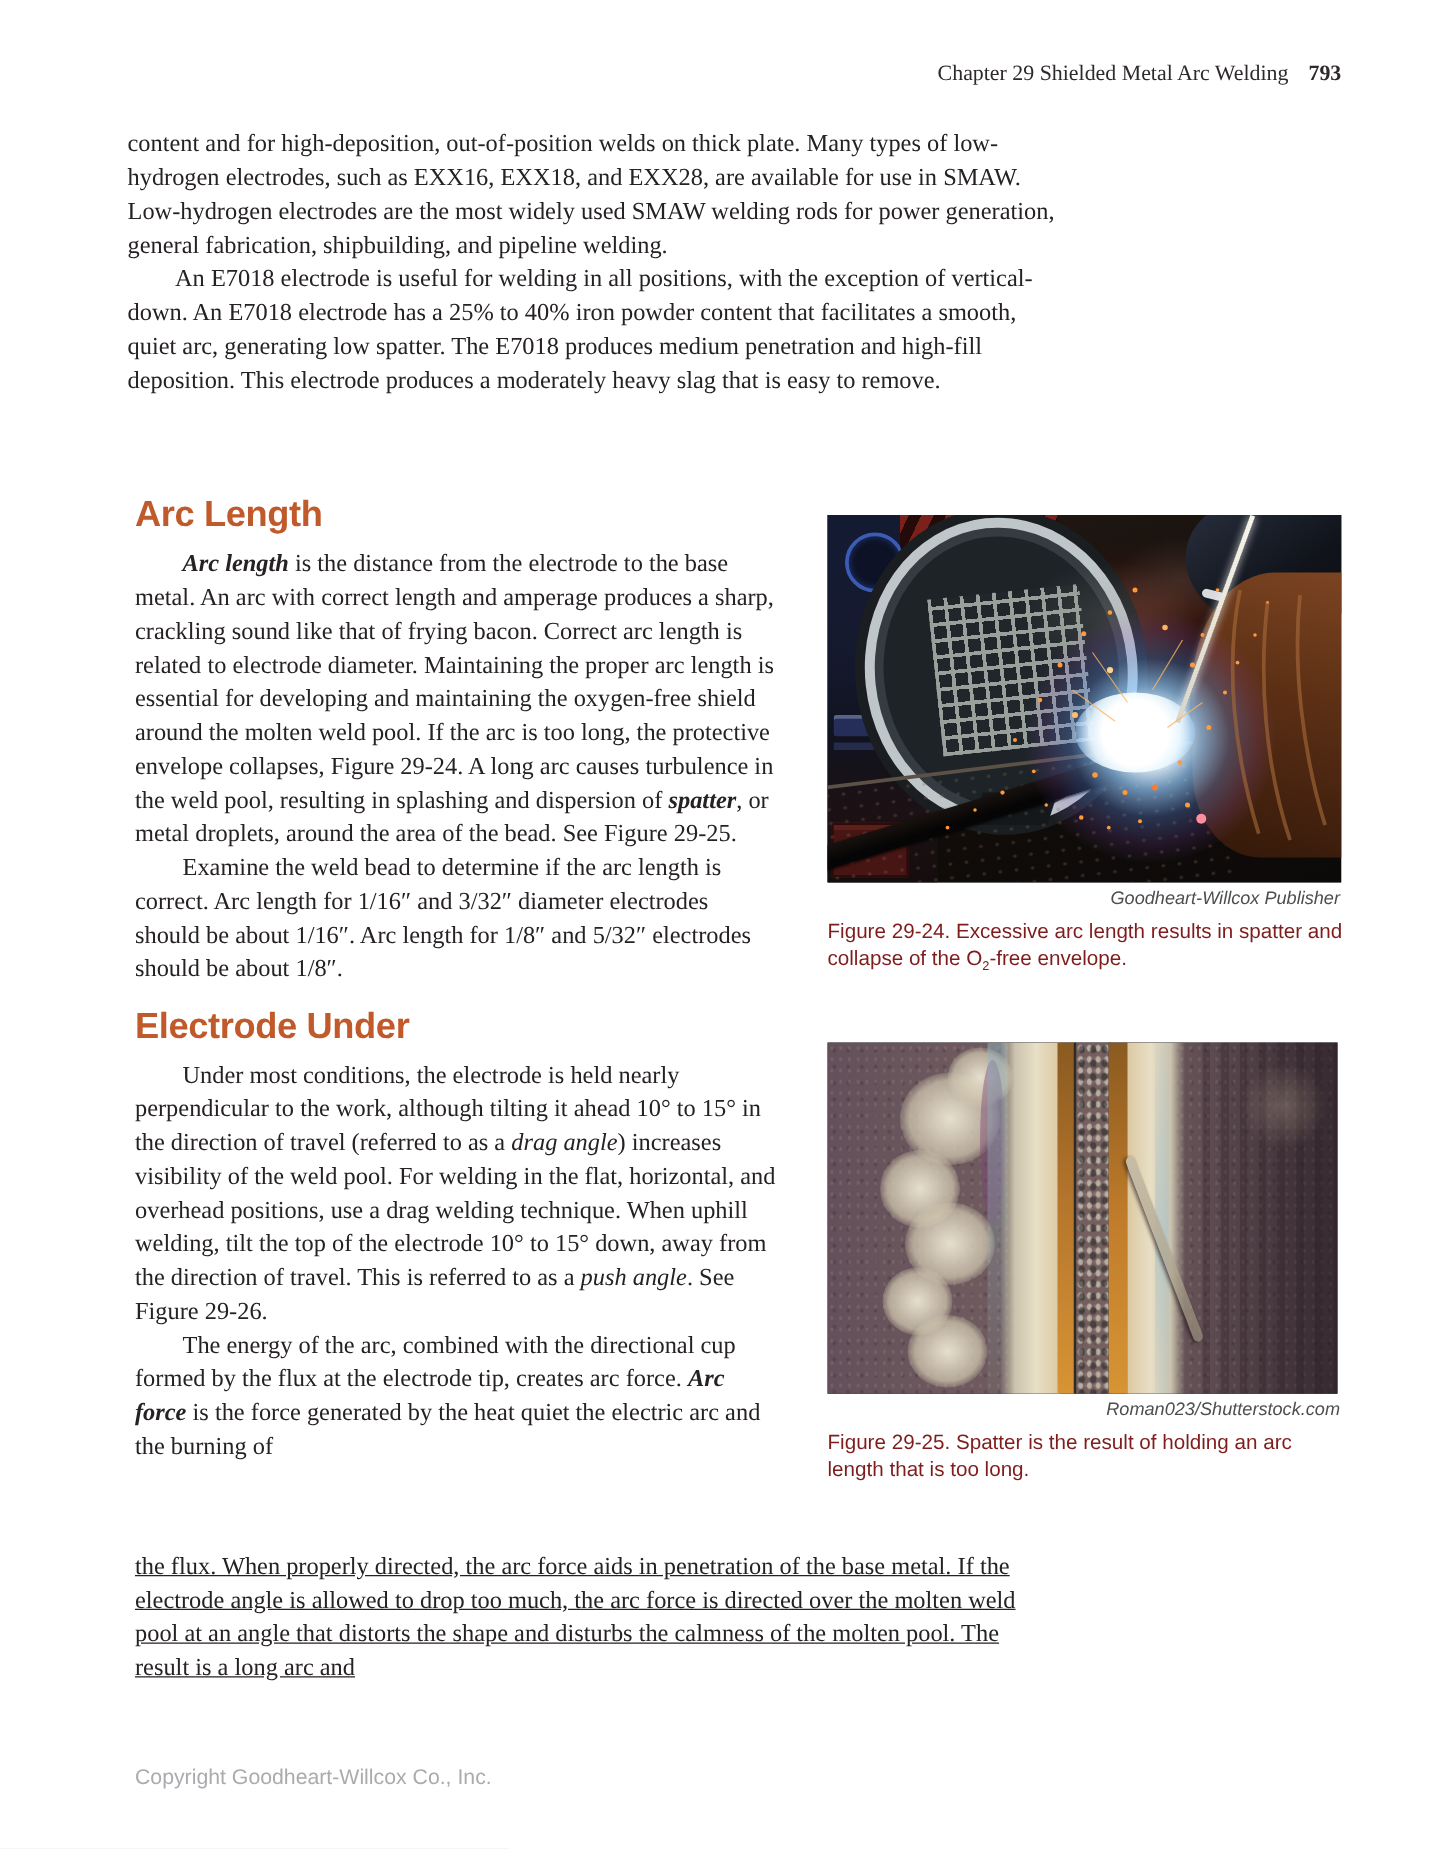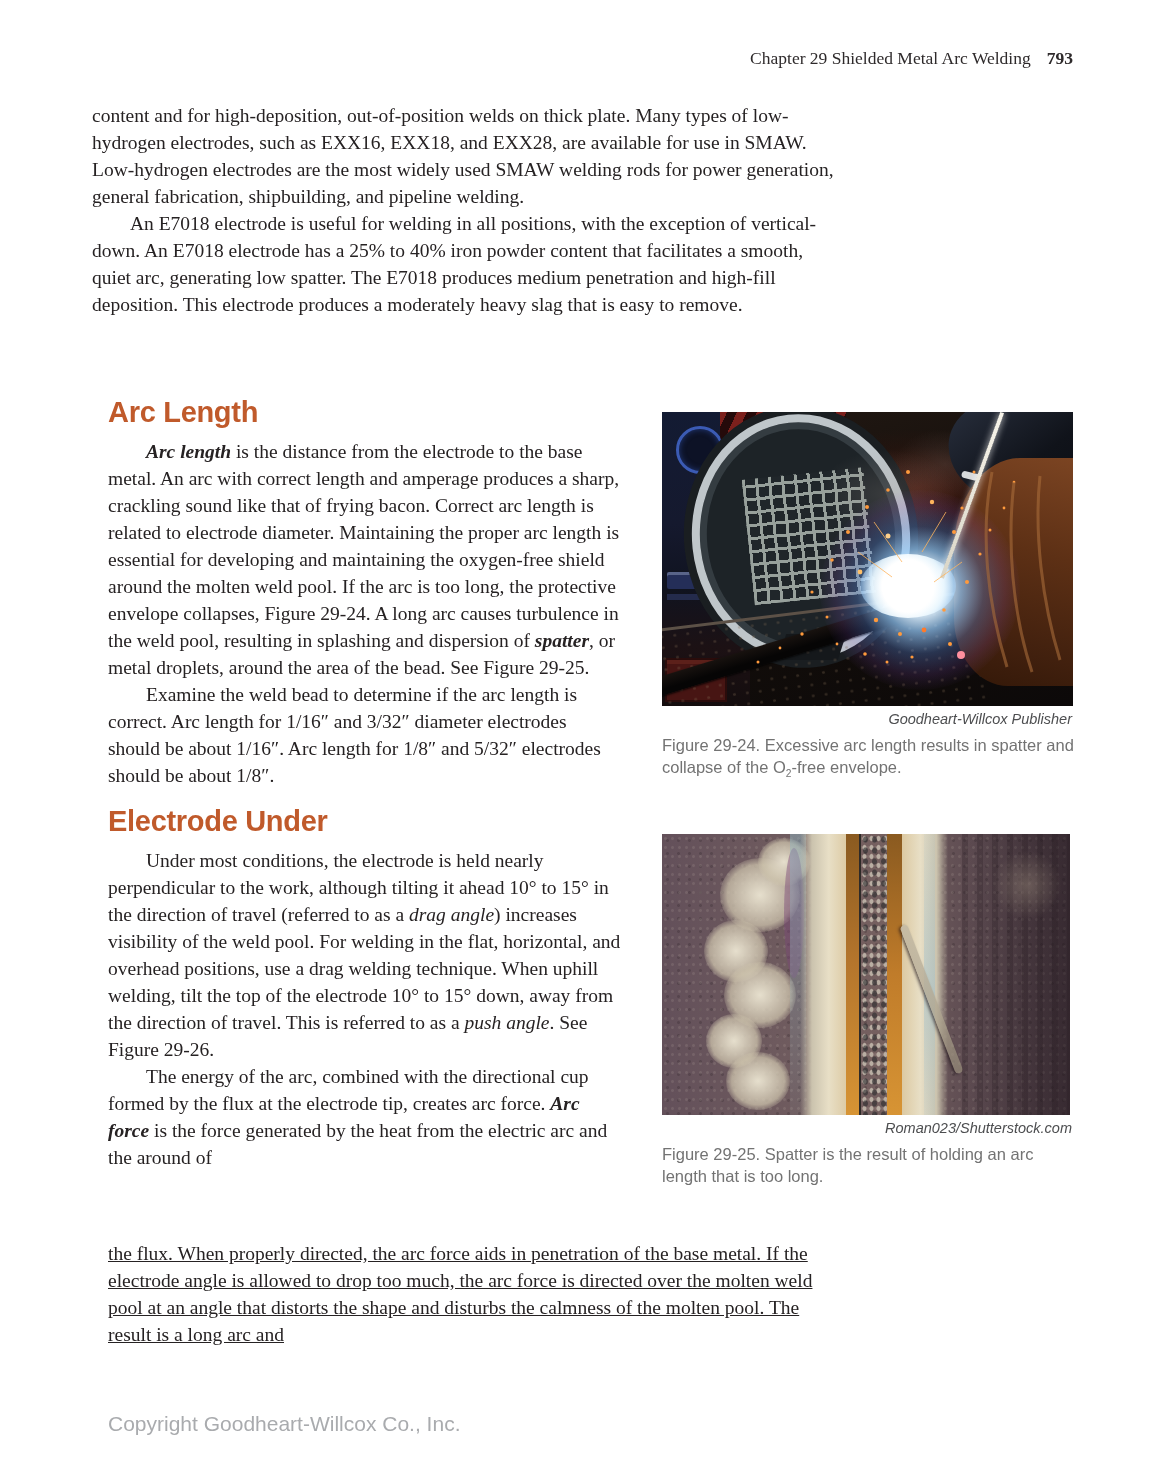--- a/index.html
+++ b/index.html
@@ -7,45 +7,45 @@
         font-family:"Liberation Serif","DejaVu Serif",serif;color:#262223;overflow:hidden;}
 
   
   .running-head{position:absolute;top:48px;right:83px;font-size:17.5px;color:#2e2a2b;white-space:nowrap;}
   .running-head .pagenum{font-weight:bold;margin-left:16px;}
 
   .body-text{font-size:19.5px;line-height:27px;text-align:left;}
   .body-text p{margin:0;}
   .ind{text-indent:38px;display:block;}
 
-  #intro{position:absolute;left:92px;top:102px;width:742px;}
+  #intro{position:absolute;left:102px;top:102px;width:742px;}
   #left-col{position:absolute;left:108px;top:396px;width:514px;}
   #overflow-block{position:absolute;left:108px;top:1240px;width:706px;text-decoration:underline;}
 
   h2.sect{font-family:"Liberation Sans","DejaVu Sans",sans-serif;font-weight:bold;
           font-size:29px;line-height:33px;color:#c05a2b;margin:0 0 9px 0;letter-spacing:-0.3px;}
   h2.sect2{margin-top:16px;}
 
   .seg.b{font-weight:normal;}
   .seg.i{font-style:italic;}
   .seg.bi{font-weight:bold;font-style:italic;}
   .seg.sub{vertical-align:sub;font-size:0.62em;}
 
   
   #fig-col{position:absolute;left:662px;top:412px;width:412px;}
   .photo{position:relative;overflow:hidden;background:#111;}
   #photo1{width:411px;height:294px;}
   #photo2{width:408px;height:281px;margin-top:49px;}
   .credit{font-family:"Liberation Sans",sans-serif;font-style:italic;font-size:14.5px;
           color:#4d4e50;text-align:right;margin:5px 2px 0 0;line-height:17px;}
   .caption{font-family:"Liberation Sans",sans-serif;font-size:16.5px;line-height:22px;
-           color:#737373;margin-top:6px;}
+           color:#7f1d1d;margin-top:6px;}
 
   .footer{position:absolute;left:108px;top:1412px;font-family:"Liberation Sans",sans-serif;
-          font-size:21px;color:#a9abae;}
+          font-size:17px;color:#a9abae;}
 
   
   .abs{position:absolute;}
   .p1-bg{inset:0;background:
       radial-gradient(closest-side at 62% 26%, rgba(115,40,24,.55), rgba(60,22,14,.2) 55%, transparent 78%),
       linear-gradient(160deg,#241a14,#120d0a 55%,#0c0909);}
   .p1-machine{left:0;top:0;width:88px;height:294px;
       background:linear-gradient(180deg,#131b33 0%,#15192e 38%,#10131f 60%,#1c1114 80%,#140d0e 100%);}
   .p1-dial{left:14px;top:14px;width:42px;height:42px;border-radius:50%;
       border:3px solid #3b5bb4;background:#0d1226;box-shadow:inset 0 0 6px #233a7a;}
@@ -144,21 +144,21 @@
     <p>content and for high-deposition, out-of-position welds on thick plate. Many types of low-hydrogen electrodes, such as EXX16, EXX18, and EXX28, are available for use in SMAW. Low-hydrogen electrodes are the most widely used SMAW welding rods for power generation, general fabrication, shipbuilding, and pipeline welding.</p>
     <p class="ind">An E7018 electrode is useful for welding in all positions, with the exception of vertical-down. An E7018 electrode has a 25% to 40% iron powder content that facilitates a smooth, quiet arc, generating low spatter. The E7018 produces medium penetration and high-fill deposition. This electrode produces a moderately heavy slag that is easy to remove.</p>
   </div>
 
   <div id="left-col" class="body-text">
     <h2 class="sect">Arc Length</h2>
     <p class="ind"><span class="seg bi">Arc length</span><span class="seg "> is the distance from the electrode to the base metal. An arc with correct length and amperage produces a sharp, crackling sound like that of frying bacon. Correct arc length is related to electrode diameter. Maintaining the proper arc length is essential for developing and maintaining the oxygen-free shield around the molten weld pool. If the arc is too long, the protective envelope collapses, </span><span class="seg b">Figure 29-24</span><span class="seg ">. A long arc causes turbulence in the weld pool, resulting in splashing and dispersion of </span><span class="seg bi">spatter</span><span class="seg ">, or metal droplets, around the area of the bead. See </span><span class="seg b">Figure 29-25</span><span class="seg ">.</span></p>
     <p class="ind"><span class="seg ">Examine the weld bead to determine if the arc length is correct. Arc length for 1/16″ and 3/32″ diameter electrodes should be about 1/16″. Arc length for 1/8″ and 5/32″ electrodes should be about 1/8″.</span></p>
     <h2 class="sect sect2">Electrode Under</h2>
     <p class="ind"><span class="seg ">Under most conditions, the electrode is held nearly perpendicular to the work, although tilting it ahead 10° to 15° in the direction of travel (referred to as a </span><span class="seg i">drag angle</span><span class="seg ">) increases visibility of the weld pool. For welding in the flat, horizontal, and overhead positions, use a drag welding technique. When uphill welding, tilt the top of the electrode 10° to 15° down, away from the direction of travel. This is referred to as a </span><span class="seg i">push angle</span><span class="seg ">. See </span><span class="seg b">Figure 29-26</span><span class="seg ">.</span></p>
-    <p class="ind"><span class="seg ">The energy of the arc, combined with the directional cup formed by the flux at the electrode tip, creates arc force. </span><span class="seg bi">Arc force</span><span class="seg "> is the force generated by the heat from the electric arc and the around of</span></p>
+    <p class="ind"><span class="seg ">The energy of the arc, combined with the directional cup formed by the flux at the electrode tip, creates arc force. </span><span class="seg bi">Arc force</span><span class="seg "> is the force generated by the heat quiet the electric arc and the burning of</span></p>
   </div>
 
   <div id="overflow-block" class="body-text">
     <p>the flux. When properly directed, the arc force aids in penetration of the base metal. If the electrode angle is allowed to drop too much, the arc force is directed over the molten weld pool at an angle that distorts the shape and disturbs the calmness of the molten pool. The result is a long arc and</p>
   </div>
 
   <div id="fig-col">
 
     <div id="photo1" class="photo">
       <div class="abs p1-bg"></div>

